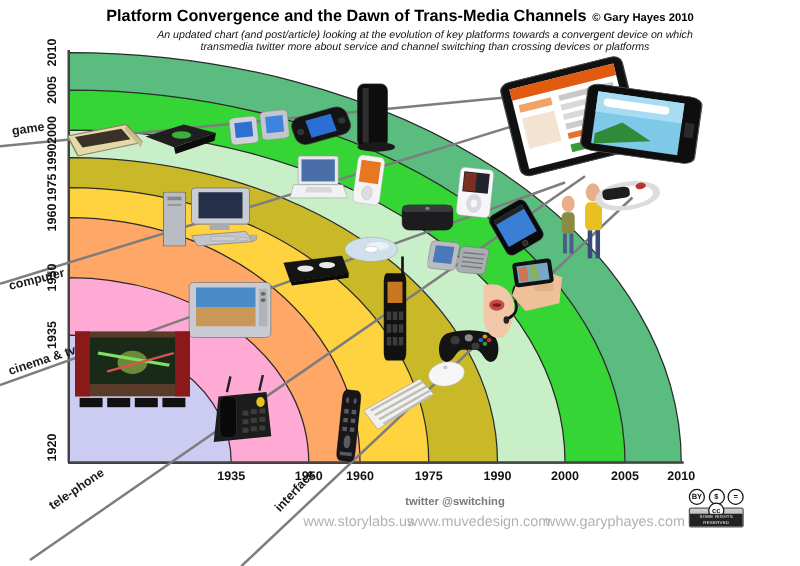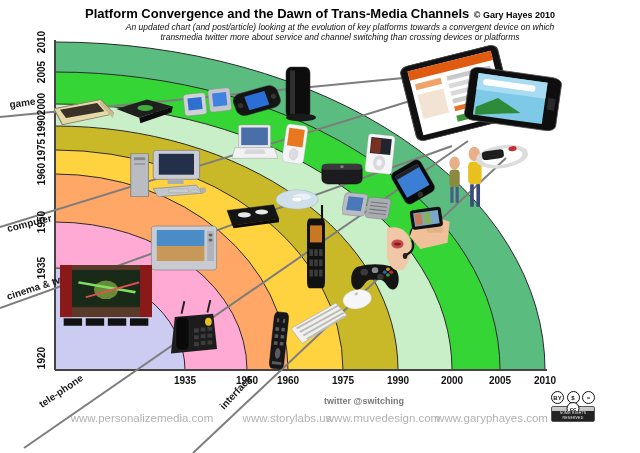--- a/index.html
+++ b/index.html
@@ -384,21 +384,20 @@
           <rect x="10" y="14" width="74" height="72" fill="#7ec8e8"></rect>
           <rect x="10" y="14" width="74" height="28" fill="#a8dcf2"></rect>
           <rect x="16" y="22" width="56" height="11" rx="4" fill="#fff"></rect>
           <polygon points="12,72 34,52 60,72 12,86" fill="#2e8b3a"></polygon>
           <rect x="87" y="40" width="8" height="20" fill="#2a2a2a"></rect>
         </svg>
       </div>
     </div>
 
   <div class="ft contact" style="left:364px;top:396px">twitter @switching</div>
-  <div class="ft site" style="left:142px;top:412px">www.personalizemedia.com</div>
   <div class="ft site" style="left:287px;top:412px">www.storylabs.us</div>
   <div class="ft site" style="left:383px;top:412px">www.muvedesign.com</div>
   <div class="ft site" style="left:492px;top:412px">www.garyphayes.com</div>
 
   <div class="cc">
     <div class="cc-icons">
       <div class="cc-circ">BY</div>
       <div class="cc-circ">$</div>
       <div class="cc-circ">=</div>
     </div>

